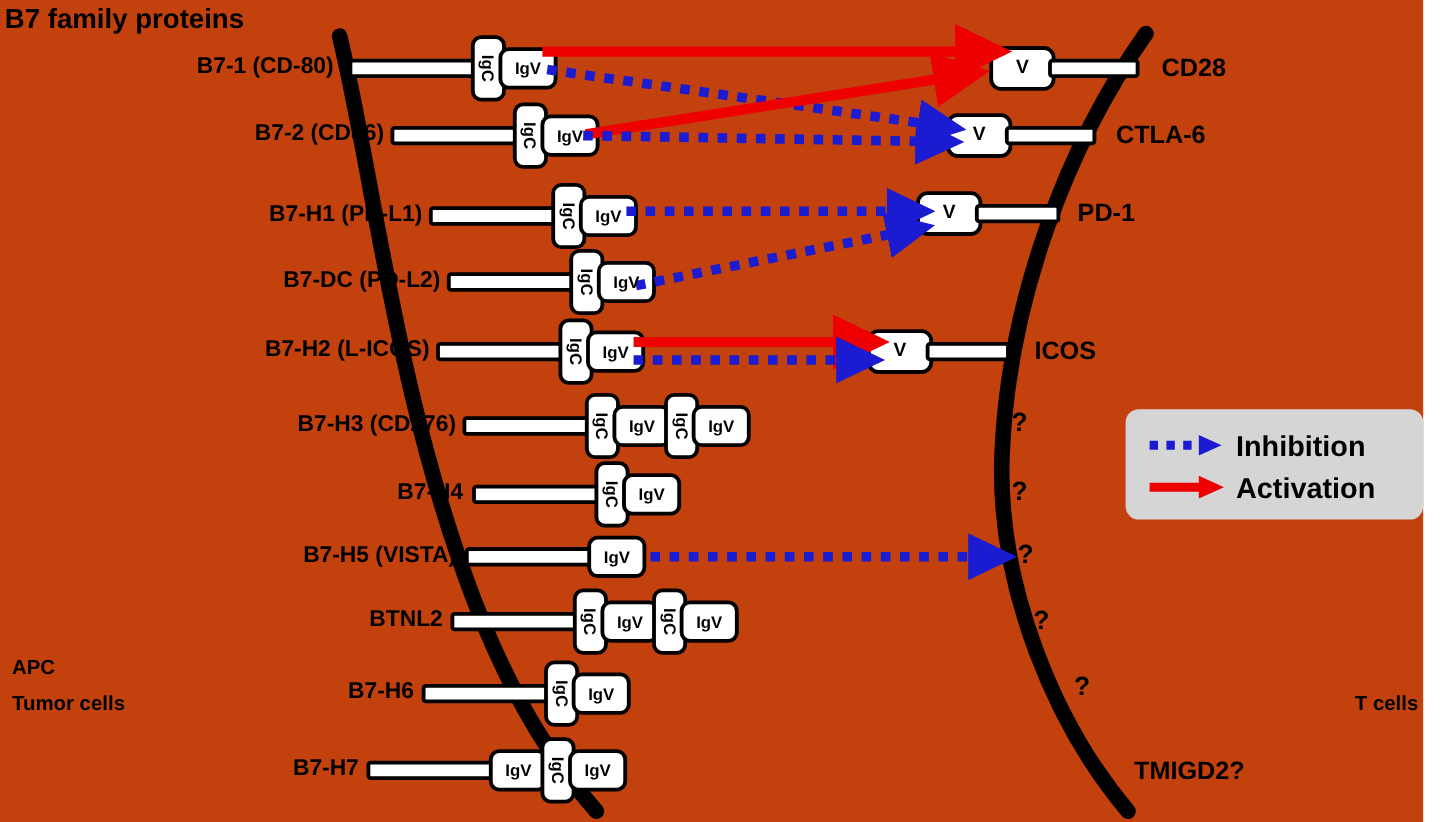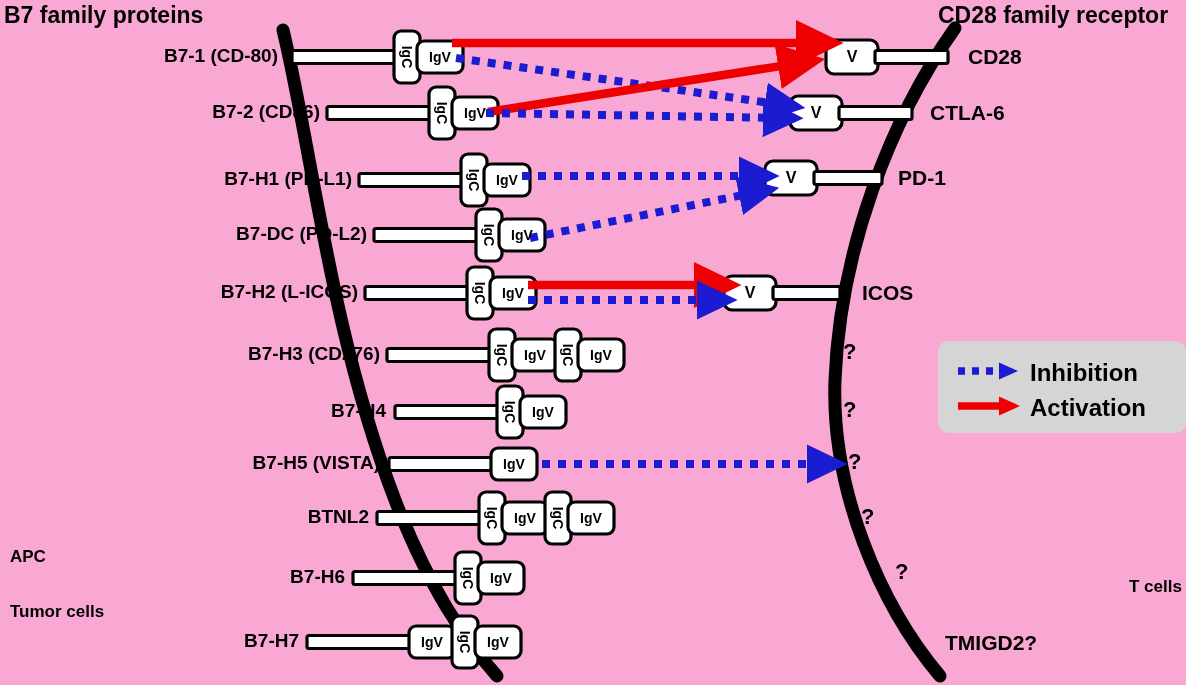--- a/index.html
+++ b/index.html
@@ -2,21 +2,21 @@
 <html><head>
 <meta charset="utf-8">
 <title>B7 family / CD28 family receptor diagram</title>
 <style>
   html,body{margin:0;padding:0;background:#ffffff;}
   body{
     width:1200px;height:685px;overflow:hidden;
     font-family:"Liberation Sans", sans-serif;
     color:#000;
   }
-  #stage{position:relative;width:1186px;height:685px;background:#f9a8d4;}
+  #stage{position:relative;width:1186px;height:685px;background:#c2410c;}
   #svgroot{position:absolute;left:0;top:0;width:1200px;height:685px;}
   .htxt{
     position:absolute;font-weight:bold;color:#000;
     white-space:nowrap;line-height:1;
   }
   .ttl{font-size:23px;}
   .lig{font-size:19px;text-align:right;}
   .rec{font-size:21px;text-align:left;}
   .cell{font-size:17px;}
   .qm{font-size:22px;font-weight:bold;}
@@ -113,24 +113,23 @@
       <line x1="958" y1="371" x2="1000" y2="371" stroke="#1b1bd2" stroke-width="7.5" stroke-dasharray="7 7" stroke-linecap="butt"></line>
       <path d="M999,362.5 L1018,371 L999,379.5 z" fill="#1b1bd2"></path>
     </g>
     <g>
       <line x1="958" y1="406" x2="1001" y2="406" stroke="#ee0000" stroke-width="7.5" stroke-linecap="butt"></line>
       <path d="M999,396.5 L1020,406 L999,415.5 z" fill="#ee0000"></path>
     </g>
   </svg>
 
   <div class="htxt ttl" style="left:4px;top:4px;">B7 family proteins</div>
-  <div class="htxt ttl" style="left:938px;top:4px;">CD28 family receptor</div>
 
   <div class="htxt cell" style="left:10px;top:548px;">APC</div>
-  <div class="htxt cell" style="left:10px;top:603px;">Tumor cells</div>
+  <div class="htxt cell" style="left:10px;top:578px;">Tumor cells</div>
   <div class="htxt cell" style="left:1093px;top:578px;margin-left:36px;">T cells</div>
 
   <div class="htxt lgt" style="left:1030px;top:361px;">Inhibition</div>
   <div class="htxt lgt" style="left:1030px;top:396px;">Activation</div>
 
   <div id="gen-text">
       <div class="htxt lig" style="top: 46px; left: 0px; width: 278px; text-align: right;">B7-1 (CD-80)</div>
       <div class="domlbl vert" style="left: 394px; top: 31px; width: 26px; height: 52px; transform: rotate(90deg);">IgC</div>
       <div class="domlbl" style="left: 417px; top: 41px; width: 46px; height: 32px;">IgV</div>
       <div class="htxt lig" style="top: 102px; left: 0px; width: 320px; text-align: right;">B7-2 (CD86)</div>

